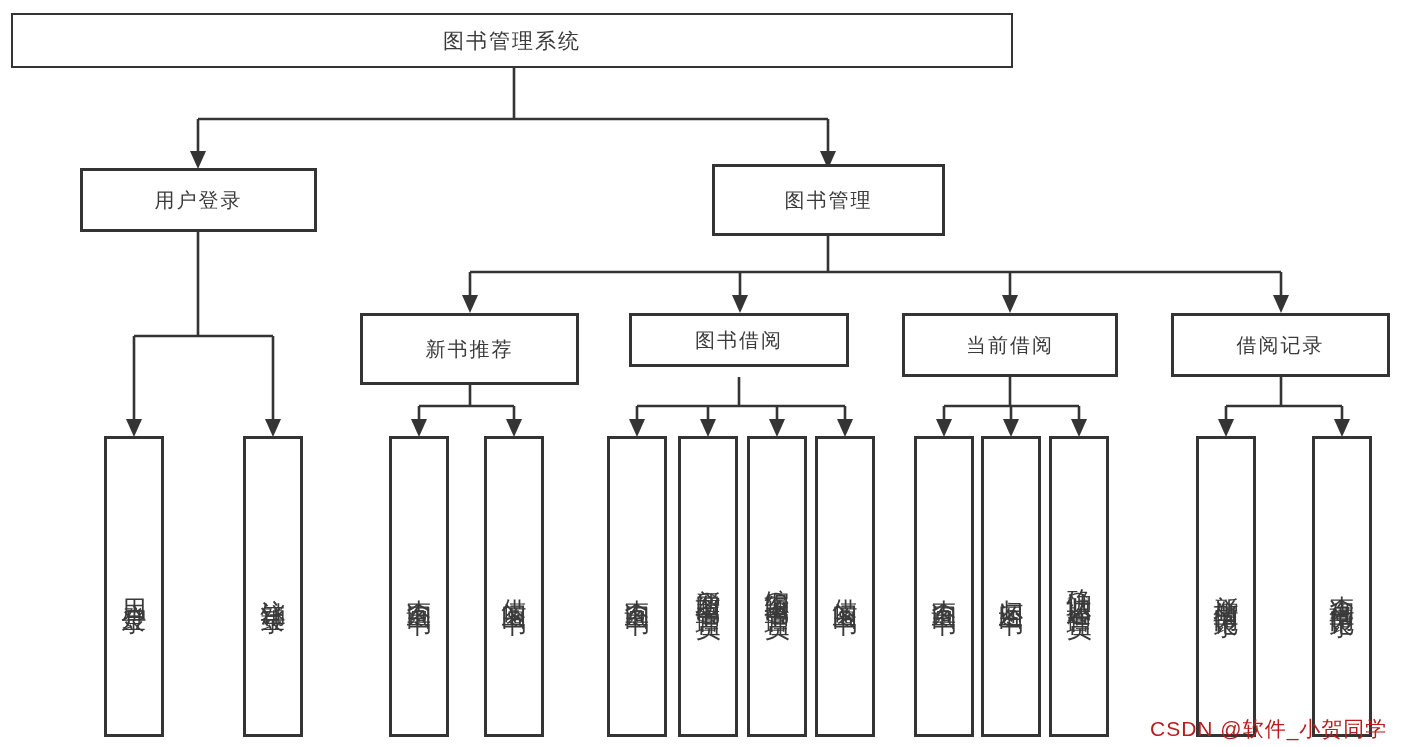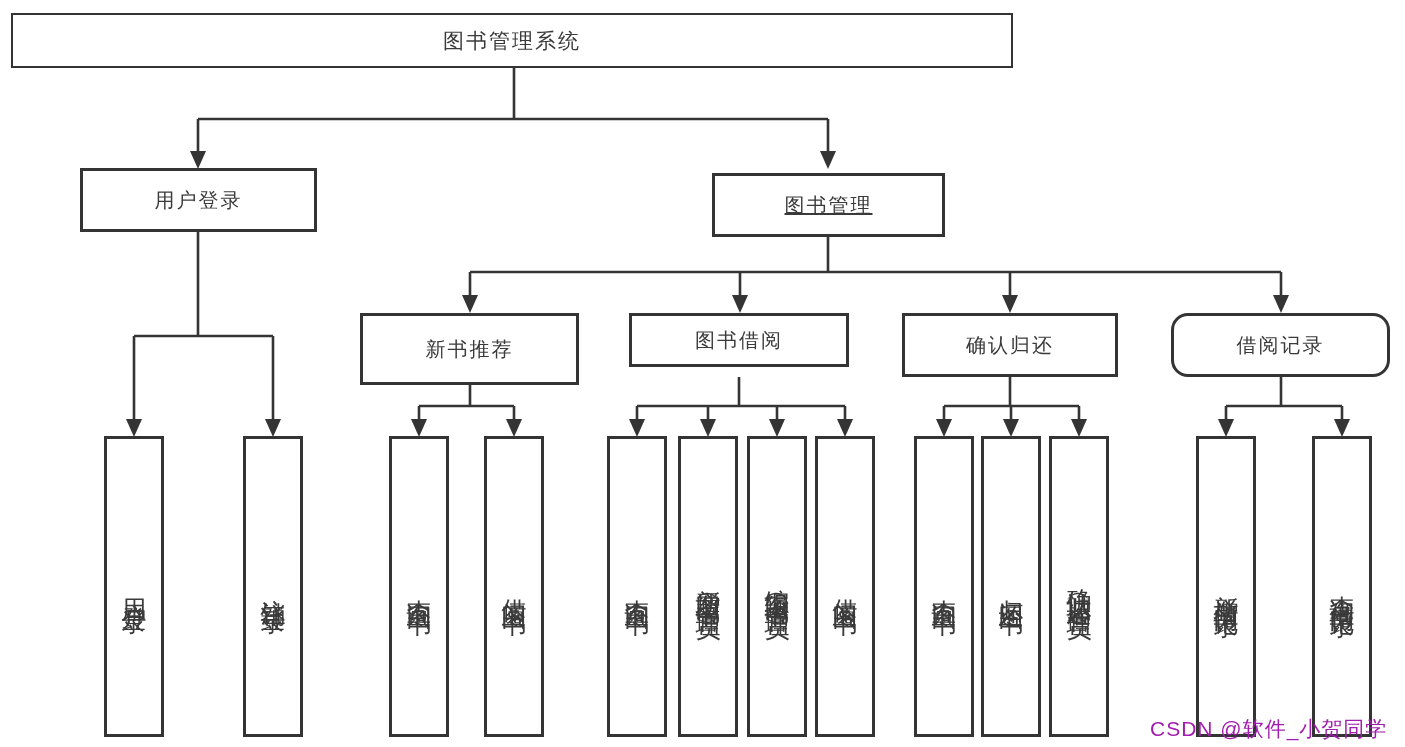--- a/index.html
+++ b/index.html
@@ -56,21 +56,21 @@
     color: #3a3a3a;
     line-height: 1;
     z-index: 2;
   }
   .watermark {
     position: absolute;
     left: 1150px;
     top: 715px;
     font-size: 21px;
     letter-spacing: 1px;
-    color: #a21caf;
+    color: #b91c1c;
     white-space: nowrap;
     z-index: 10;
   }
 </style>
 </head>
 <body>
 
 <div class="canvas">
 
   <svg class="connectors" viewBox="0 0 1405 747" xmlns="http://www.w3.org/2000/svg">
@@ -102,26 +102,26 @@
       <path d="M1003 419 L1019 419 L1011 437 Z"></path>
       <path d="M1071 419 L1087 419 L1079 437 Z"></path>
       <path d="M1218 419 L1234 419 L1226 437 Z"></path>
       <path d="M1334 419 L1350 419 L1342 437 Z"></path>
     </g>
   </svg>
 
   <div class="hbox root" style="left:11px; top:13px; width:1002px; height:55px;">图书管理系统</div>
 
   <div class="hbox" style="left:80px; top:168px; width:237px; height:64px;">用户登录</div>
-  <div class="hbox" style="left:712px; top:173px; width:233px; height:64px;text-decoration:underline;">图书管理</div>
+  <div class="hbox" style="left:712px; top:164px; width:233px; height:72px;">图书管理</div>
 
   <div class="hbox" style="left:360px; top:313px; width:219px; height:72px;">新书推荐</div>
   <div class="hbox" style="left:629px; top:313px; width:220px; height:54px;">图书借阅</div>
-  <div class="hbox" style="left:902px; top:313px; width:216px; height:64px;">确认归还</div>
-  <div class="hbox" style="left:1171px; top:313px; width:219px; height:64px;border-radius:17px;">借阅记录</div>
+  <div class="hbox" style="left:902px; top:313px; width:216px; height:64px;">当前借阅</div>
+  <div class="hbox" style="left:1171px; top:313px; width:219px; height:64px;">借阅记录</div>
 
   <div class="vbox" style="left:104px; width:60px;">用户登录</div>
   <div class="vbox" style="left:243px; width:60px;">注销登录</div>
 
   <div class="vbox" style="left:389px; width:60px;">查询图书</div>
   <div class="vbox" style="left:484px; width:60px;">借阅图书</div>
 
   <div class="vbox" style="left:607px; width:60px;">查询图书</div>
   <div class="vbox" style="left:678px; width:60px;">新增图书（管理员）</div>
   <div class="vbox" style="left:747px; width:60px;">编辑图书（管理员）</div>

